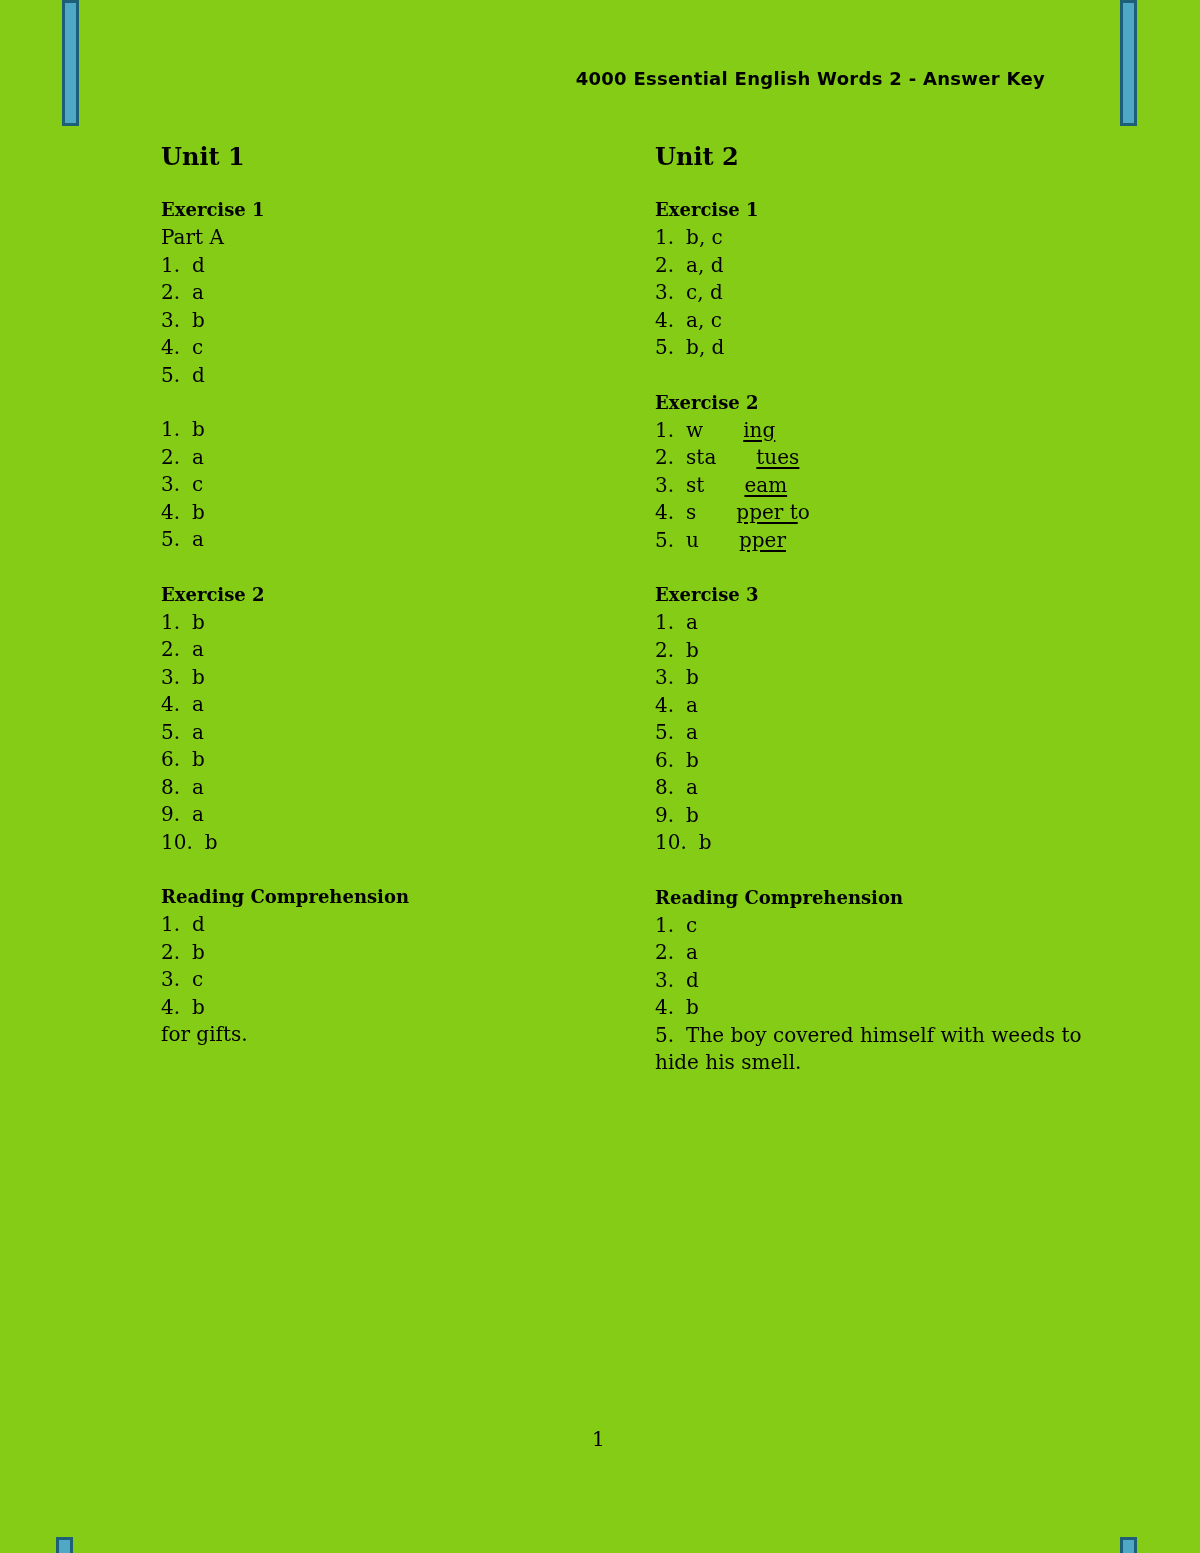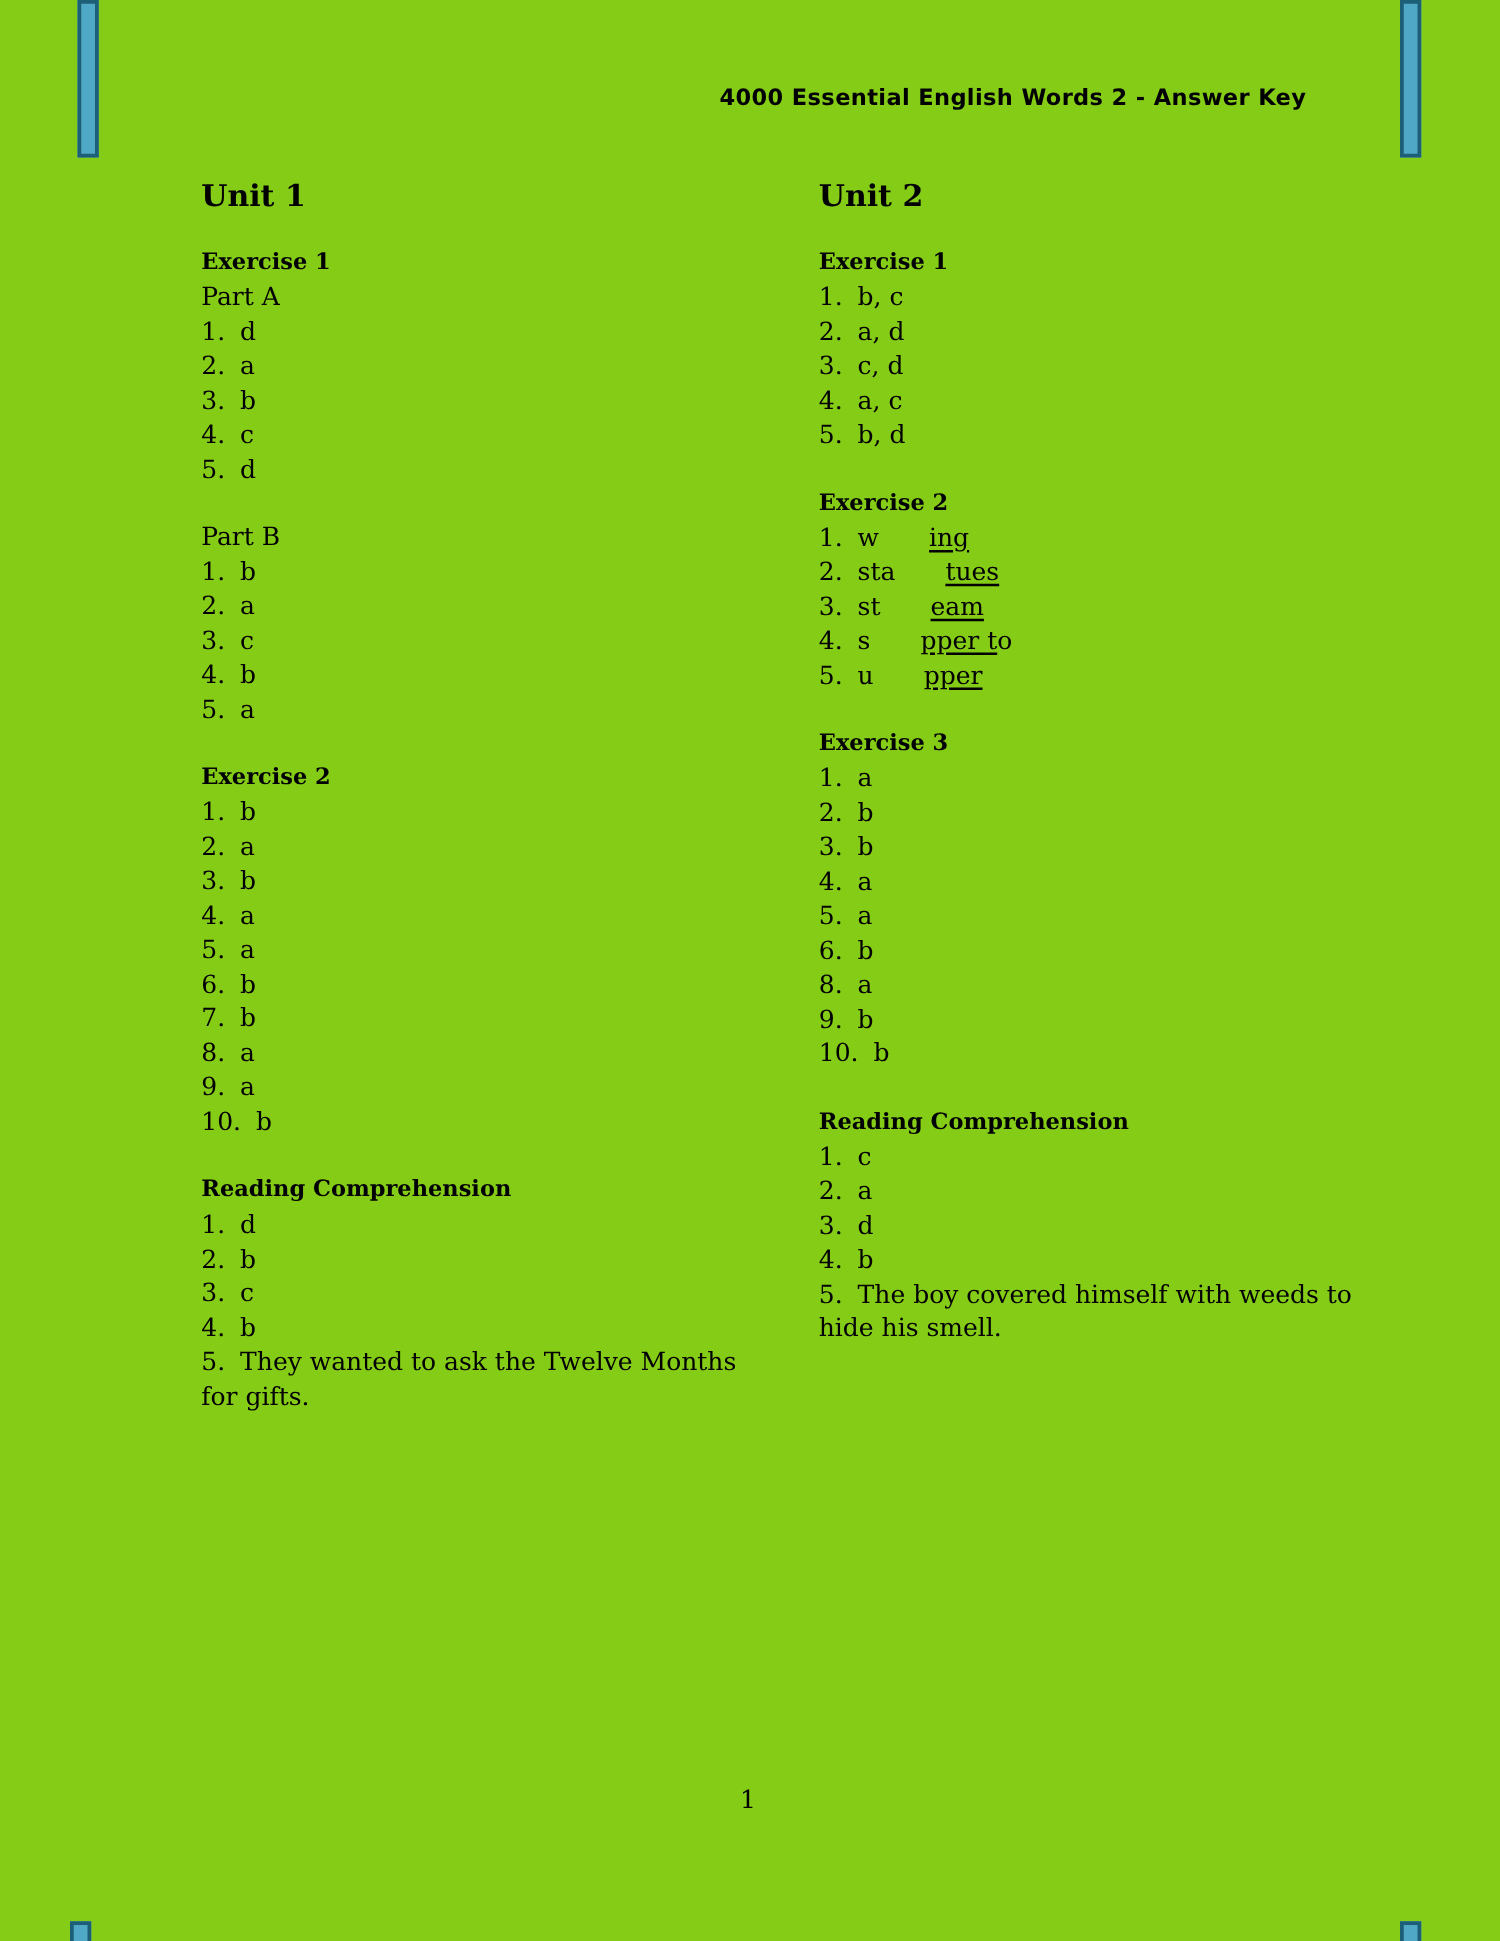--- a/index.html
+++ b/index.html
@@ -101,47 +101,44 @@
         <div class="block">
           <div class="block-heading">Exercise 1</div>
           <div class="part-label">Part A</div>
           <div class="item"><span class="num">1.</span><span class="ans">d</span></div>
           <div class="item"><span class="num">2.</span><span class="ans">a</span></div>
           <div class="item"><span class="num">3.</span><span class="ans">b</span></div>
           <div class="item"><span class="num">4.</span><span class="ans">c</span></div>
           <div class="item"><span class="num">5.</span><span class="ans">d</span></div>
         </div>
         <div class="block">
-          <div class="part-label">Part B</div>
           <div class="item"><span class="num">1.</span><span class="ans">b</span></div>
           <div class="item"><span class="num">2.</span><span class="ans">a</span></div>
           <div class="item"><span class="num">3.</span><span class="ans">c</span></div>
           <div class="item"><span class="num">4.</span><span class="ans">b</span></div>
           <div class="item"><span class="num">5.</span><span class="ans">a</span></div>
         </div>
         <div class="block">
           <div class="block-heading">Exercise 2</div>
           <div class="item"><span class="num">1.</span><span class="ans">b</span></div>
           <div class="item"><span class="num">2.</span><span class="ans">a</span></div>
           <div class="item"><span class="num">3.</span><span class="ans">b</span></div>
           <div class="item"><span class="num">4.</span><span class="ans">a</span></div>
           <div class="item"><span class="num">5.</span><span class="ans">a</span></div>
           <div class="item"><span class="num">6.</span><span class="ans">b</span></div>
-          <div class="item"><span class="num">7.</span><span class="ans">b</span></div>
           <div class="item"><span class="num">8.</span><span class="ans">a</span></div>
           <div class="item"><span class="num">9.</span><span class="ans">a</span></div>
           <div class="item"><span class="num">10.</span><span class="ans">b</span></div>
         </div>
         <div class="block">
           <div class="block-heading">Reading Comprehension</div>
           <div class="item"><span class="num">1.</span><span class="ans">d</span></div>
           <div class="item"><span class="num">2.</span><span class="ans">b</span></div>
           <div class="item"><span class="num">3.</span><span class="ans">c</span></div>
           <div class="item"><span class="num">4.</span><span class="ans">b</span></div>
-          <div class="item"><span class="num">5.</span><span class="ans">They wanted to ask the Twelve Months</span></div>
           <div class="item-cont">for gifts.</div>
         </div>
       </div>
       <div class="col col-2">
         <div class="unit-title">Unit 2</div>
         <div class="block">
           <div class="block-heading">Exercise 1</div>
           <div class="item"><span class="num">1.</span><span class="ans">b, c</span></div>
           <div class="item"><span class="num">2.</span><span class="ans">a, d</span></div>
           <div class="item"><span class="num">3.</span><span class="ans">c, d</span></div>

